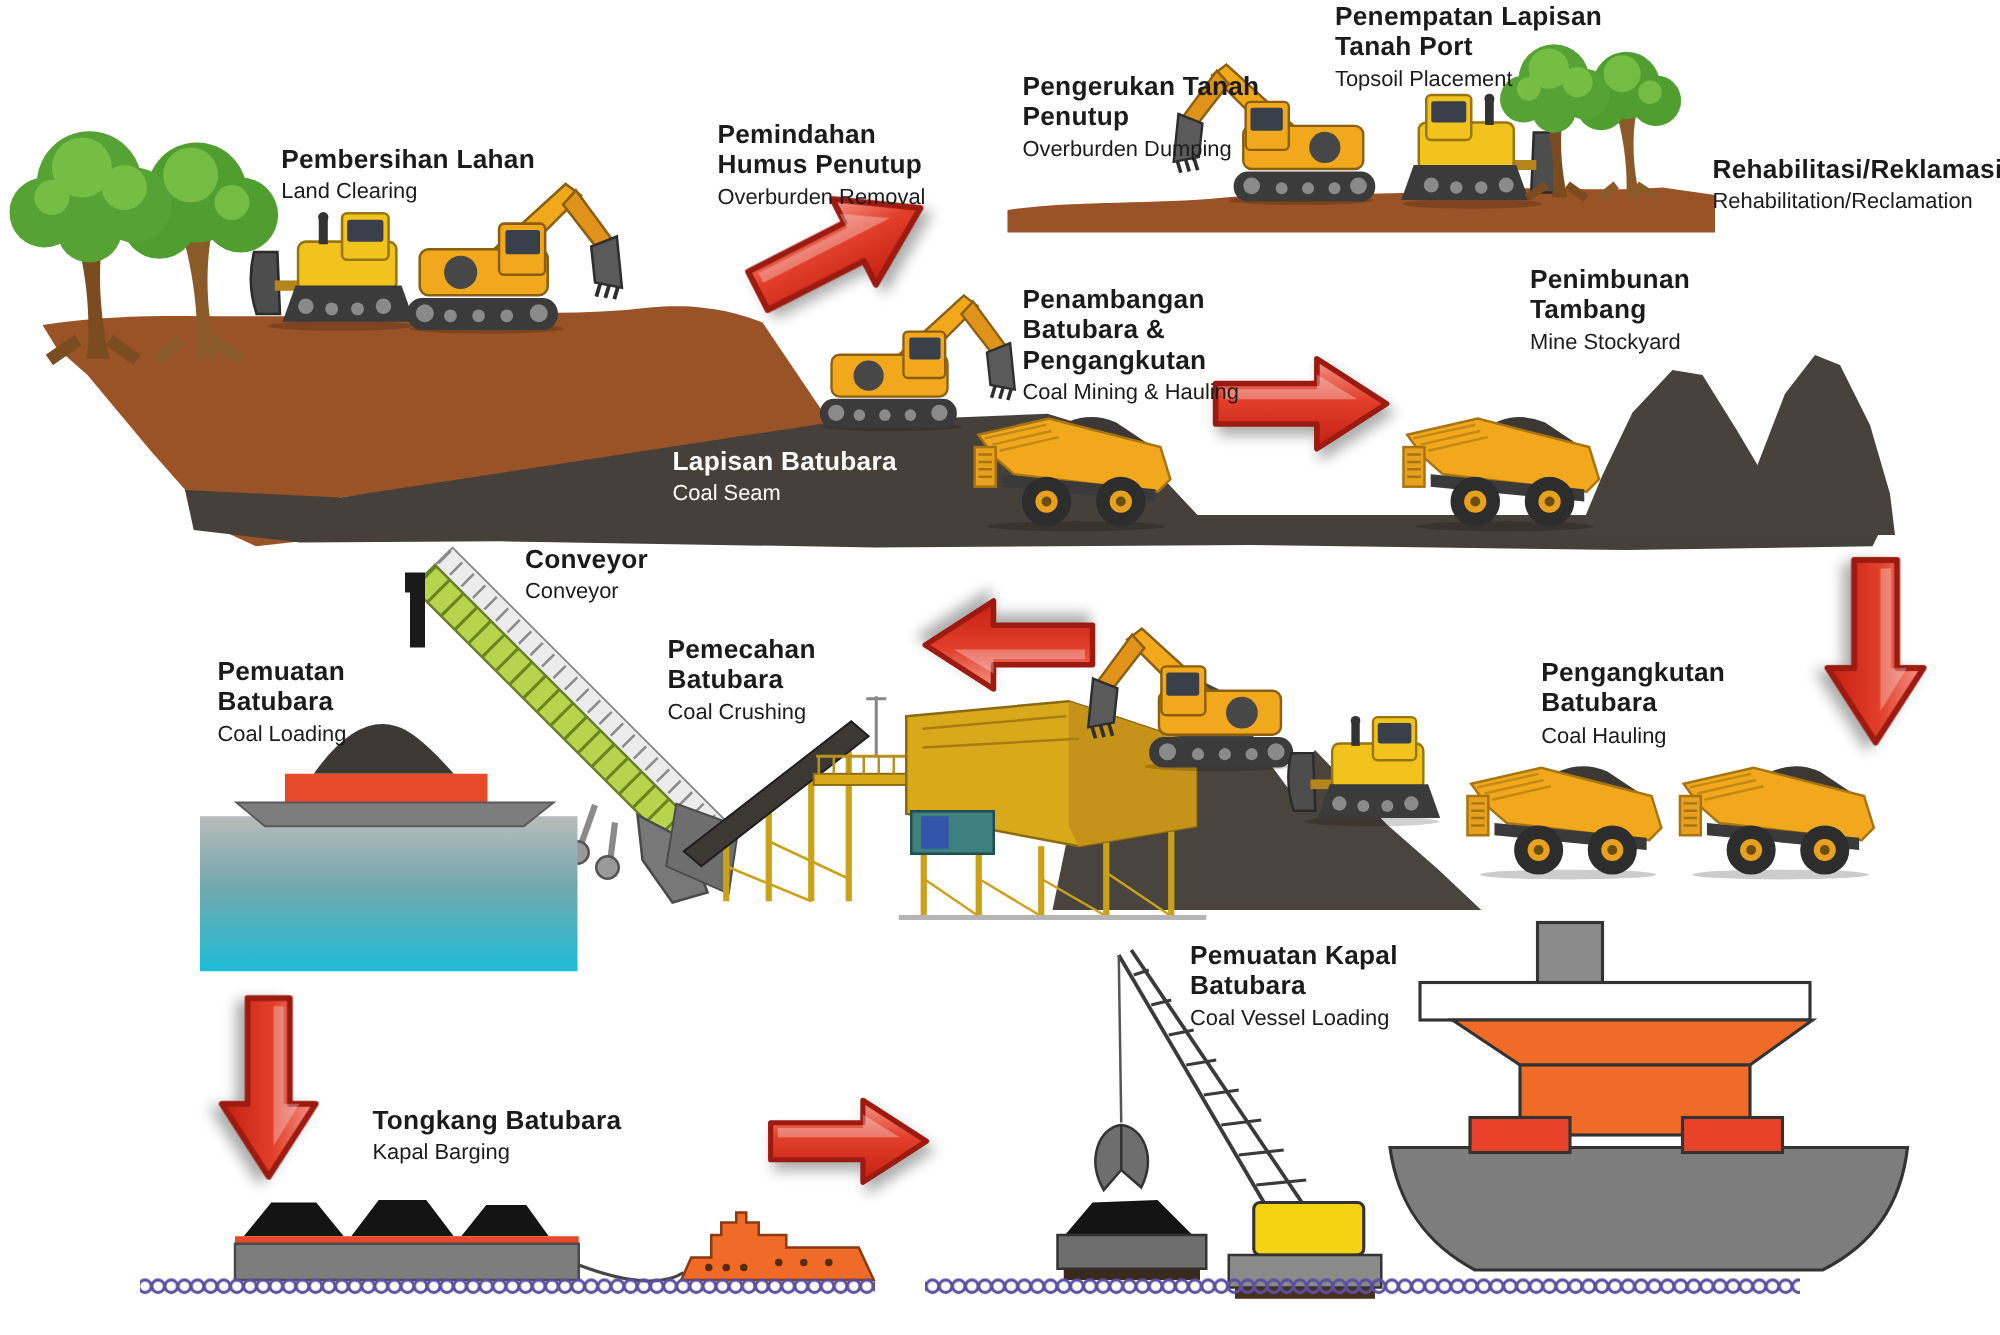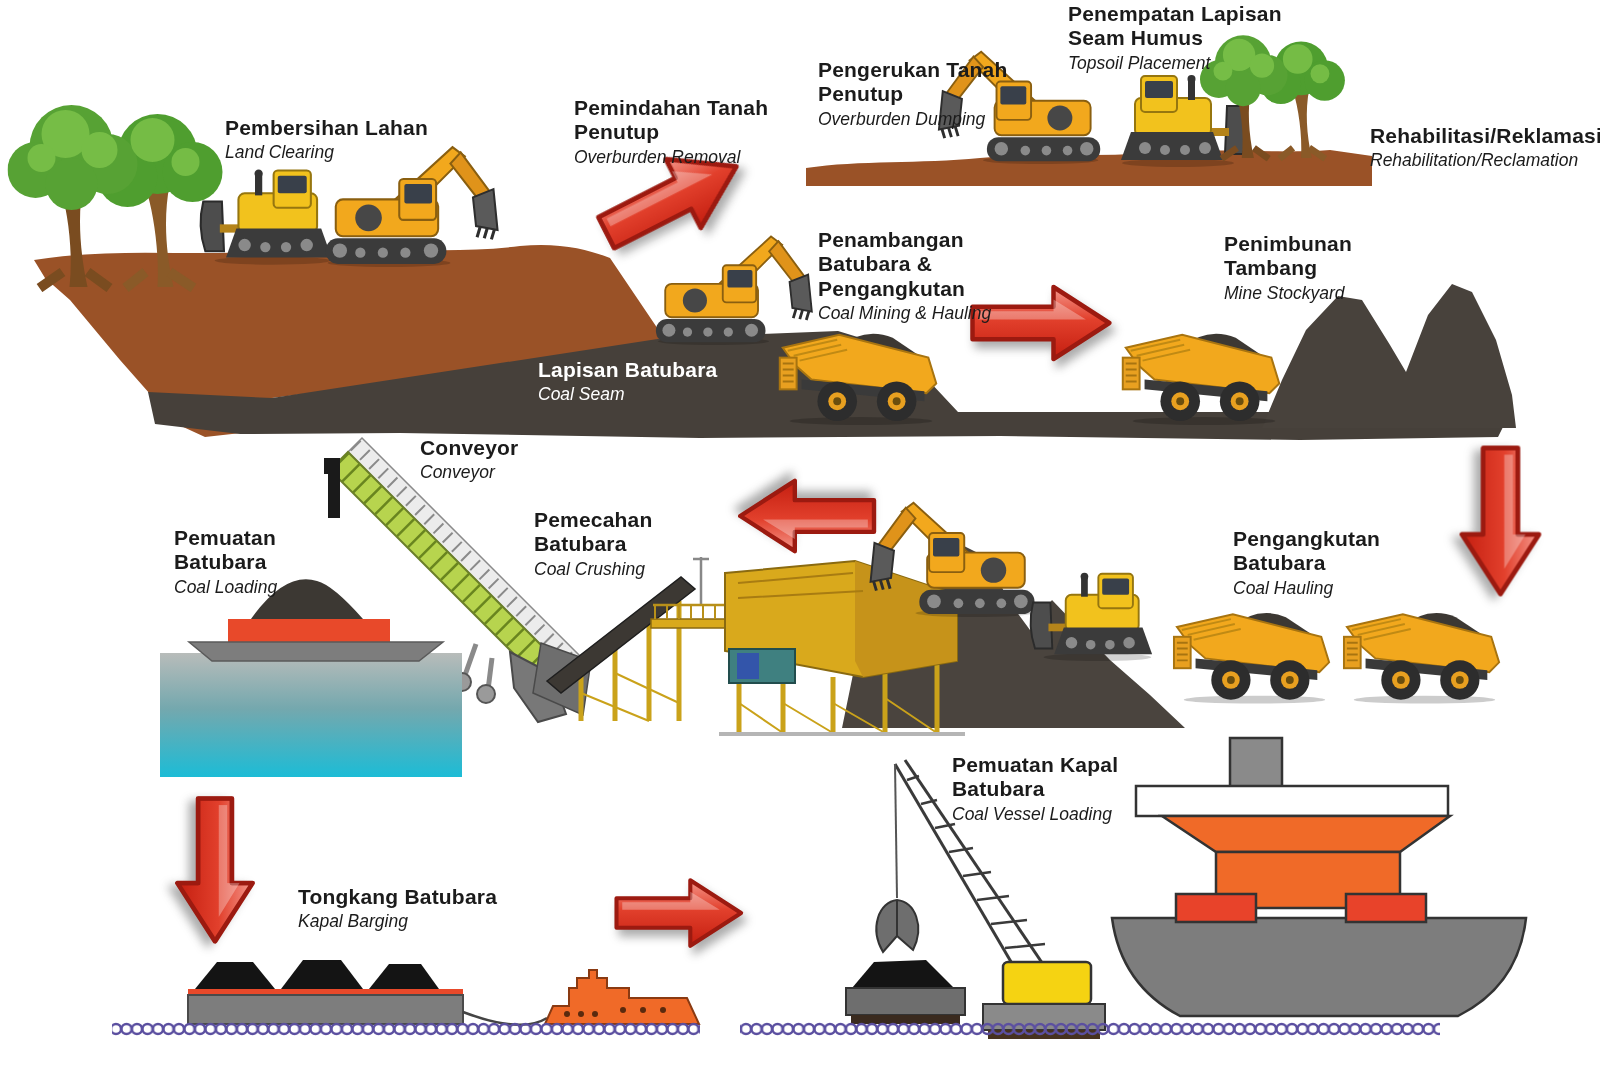--- a/index.html
+++ b/index.html
@@ -4,21 +4,21 @@
 <style>
   *{margin:0;padding:0;box-sizing:border-box}
   html,body{background:#fff}
   body{font-family:"Liberation Sans",sans-serif}
   .canvas{position:relative;width:1600px;height:1068px;background:#fff;overflow:hidden}
   .layer{position:absolute;left:0;top:0;z-index:1}
   .obj{position:absolute;z-index:2;overflow:visible}
   .arrow{position:absolute;z-index:3;overflow:visible;filter:drop-shadow(4px 7px 5px rgba(70,70,70,.45))}
   .label{position:absolute;z-index:4;color:#1b1b1b;line-height:1.16}
   .label .t1{font-weight:700;font-size:21px;letter-spacing:.2px}
-  .label .t2{font-style:italic;font-size:17.5px;margin-top:2px}
+  .label .t2{font-size:17.5px;margin-top:2px}
   .label.white{color:var(--white,#fff)}
   .flip{transform:scaleX(-1)}
 </style>
 </head>
 <body>
 
 <div class="canvas">
 
   <svg width="0" height="0" style="position:absolute" aria-hidden="true">
     <defs>
@@ -275,40 +275,40 @@
     </svg>
   <svg class="arrow" style="left:608px;top:872px;width:140px;height:82px" viewBox="0 0 170 100">
       <use href="#sym-arrow"></use>
     </svg>
 
   <div class="label" style="left:225px;top:116px;width:220px">
     <div class="t1">Pembersihan Lahan</div>
     <div class="t2">Land Clearing</div>
   </div>
   <div class="label" style="left:574px;top:96px;width:200px">
-    <div class="t1">Pemindahan Tanah Penutup</div>
+    <div class="t1">Pemindahan Humus Penutup</div>
     <div class="t2">Overburden Removal</div>
   </div>
   <div class="label" style="left:818px;top:58px;width:195px">
     <div class="t1">Pengerukan Tanah Penutup</div>
     <div class="t2">Overburden Dumping</div>
   </div>
   <div class="label" style="left:1068px;top:2px;width:215px">
-    <div class="t1">Penempatan Lapisan Seam Humus</div>
+    <div class="t1">Penempatan Lapisan Tanah Port</div>
     <div class="t2">Topsoil Placement</div>
   </div>
   <div class="label" style="left:818px;top:228px;width:232px">
     <div class="t1">Penambangan Batubara &amp; Pengangkutan</div>
     <div class="t2">Coal Mining &amp; Hauling</div>
   </div>
   <div class="label" style="left:1370px;top:124px;width:220px">
     <div class="t1">Rehabilitasi/Reklamasi</div>
     <div class="t2">Rehabilitation/Reclamation</div>
   </div>
-  <div class="label" style="left:1224px;top:232px;width:220px">
+  <div class="label" style="left:1224px;top:212px;width:220px">
     <div class="t1">Penimbunan Tambang</div>
     <div class="t2">Mine Stockyard</div>
   </div>
   <div class="label white" style="left:538px;top:358px;width:220px">
     <div class="t1">Lapisan Batubara</div>
     <div class="t2">Coal Seam</div>
   </div>
   <div class="label" style="left:420px;top:436px;width:150px">
     <div class="t1">Conveyor</div>
     <div class="t2">Conveyor</div>

